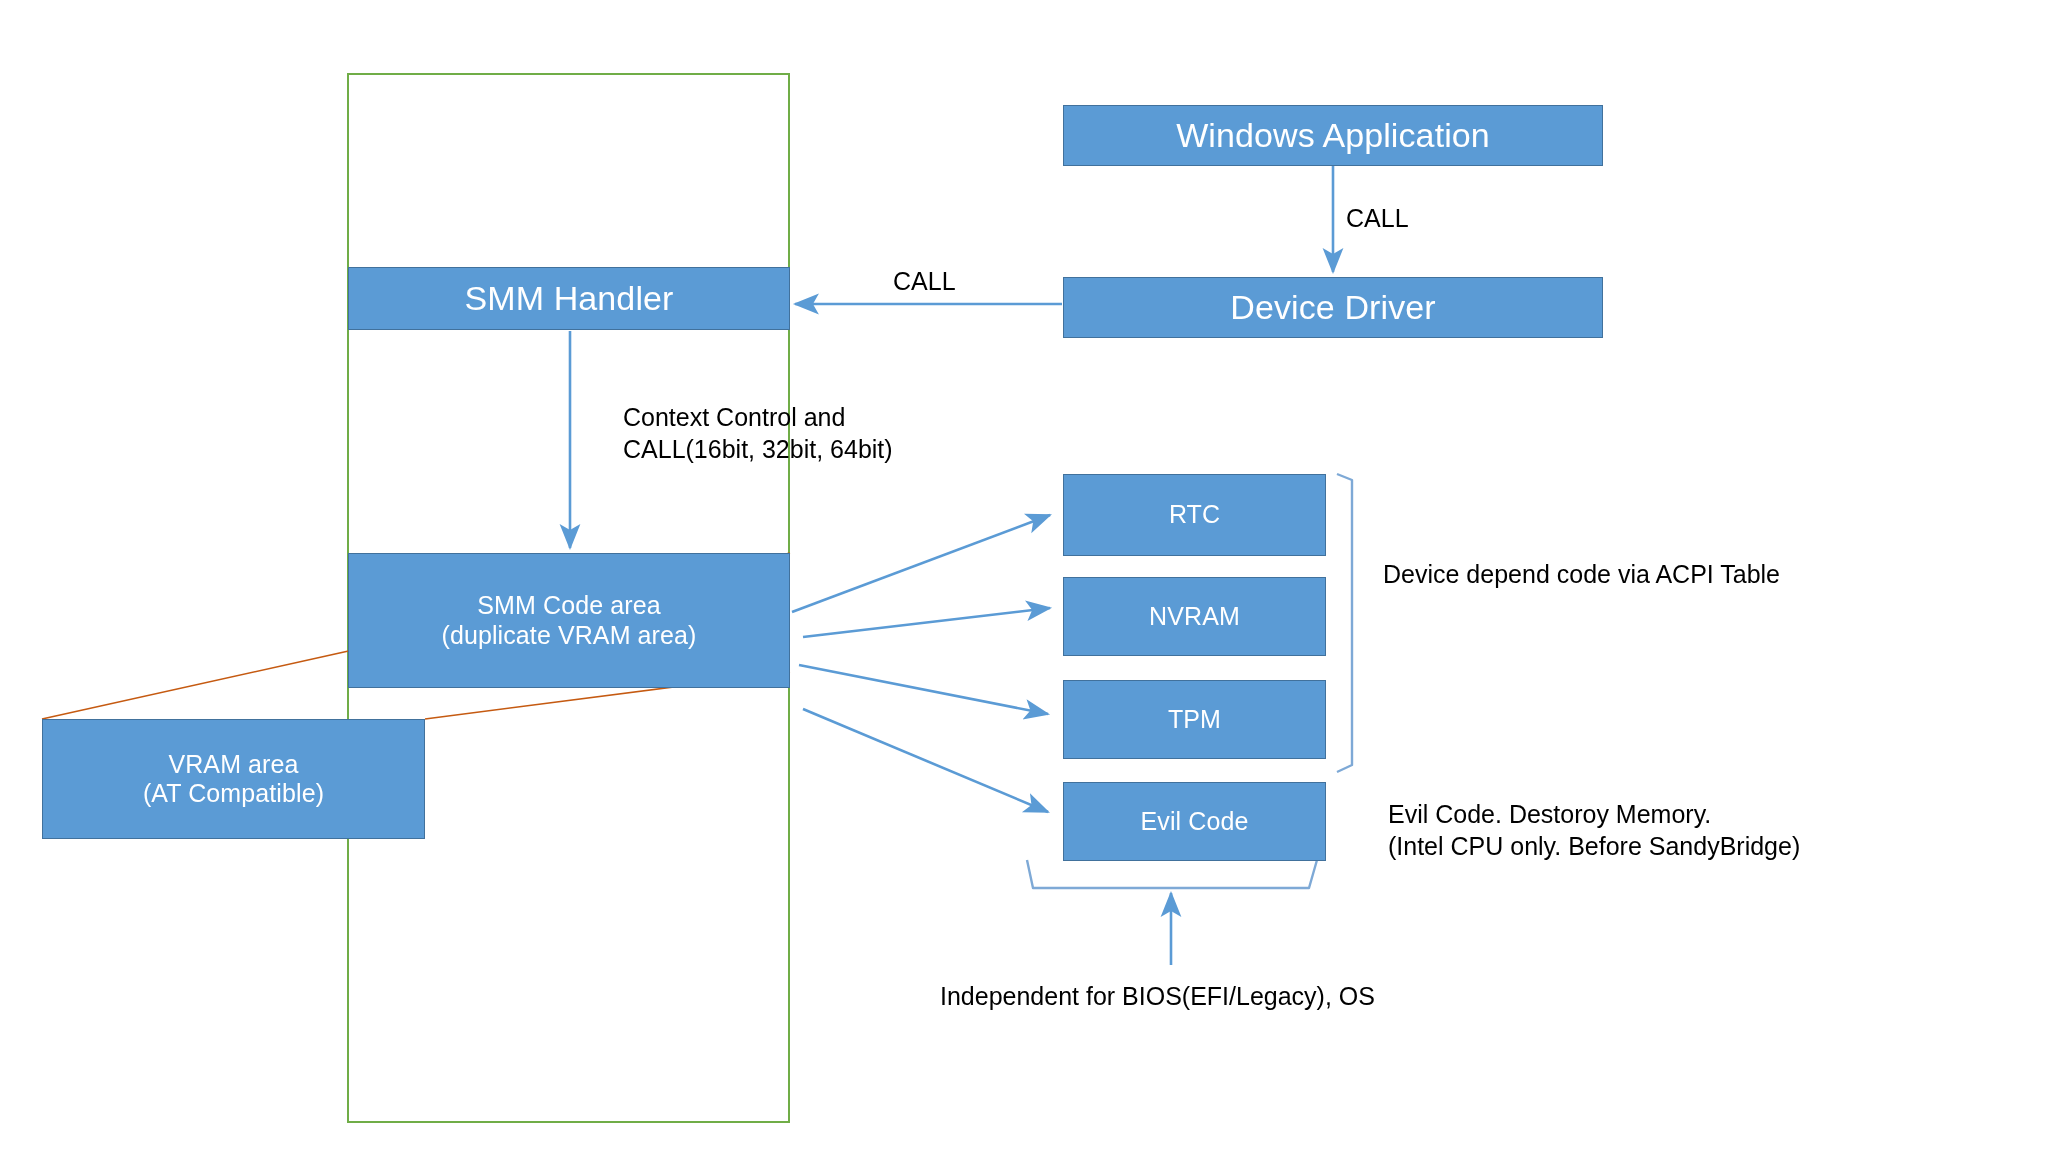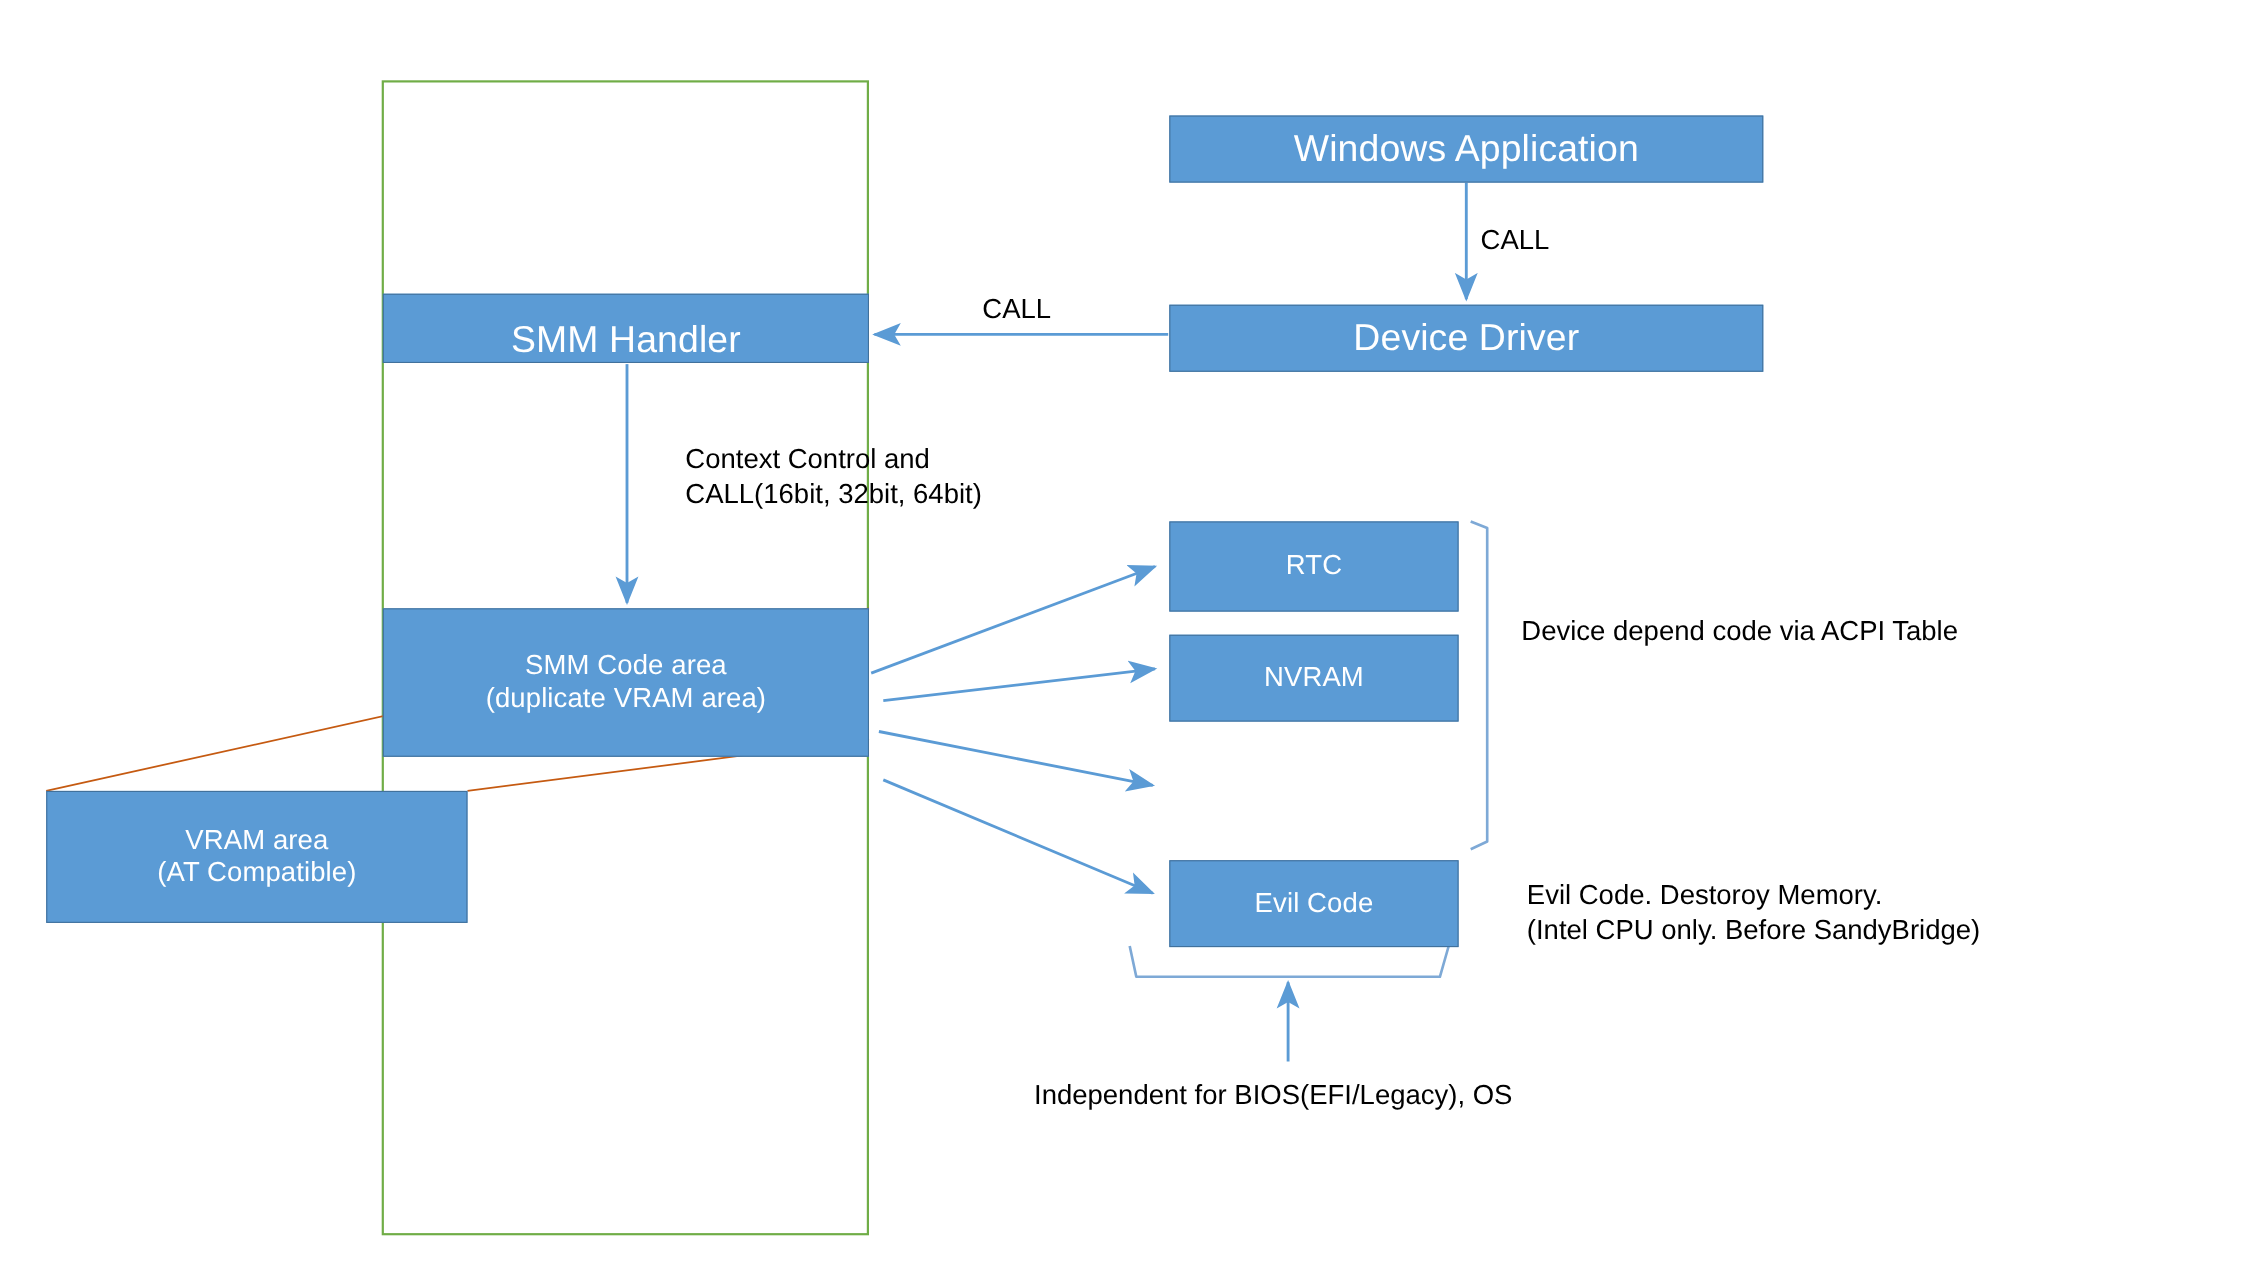--- a/index.html
+++ b/index.html
@@ -74,21 +74,21 @@
     <line x1="799" y1="665" x2="1048" y2="714" stroke="#5B9BD5" stroke-width="2.6" marker-end="url(#ah)"></line>
     <line x1="803" y1="709" x2="1048" y2="812" stroke="#5B9BD5" stroke-width="2.6" marker-end="url(#ah)"></line>
 
     <path d="M1337,474 L1352,480 L1352,765 L1337,772" fill="none" stroke="#7EA9D6" stroke-width="2.4" stroke-linejoin="round"></path>
 
     <path d="M1027,860 L1033,888 L1309,888 L1317,860" fill="none" stroke="#7EA9D6" stroke-width="2.4" stroke-linejoin="round"></path>
 
     <line x1="1171" y1="965" x2="1171" y2="893" stroke="#5B9BD5" stroke-width="2.6" marker-end="url(#ah)"></line>
   </svg>
 
-  <div class="box f34" style="left:348px;top:267px;width:442px;height:63px;justify-content:flex-end;">
+  <div class="box f34" style="left:348px;top:267px;width:442px;height:63px;">
     <span class="ln">SMM Handler</span>
   </div>
 
   <div class="box f33" style="left:348px;top:553px;width:442px;height:135px;">
     <span class="ln">SMM Code area</span>
     <span class="ln">(duplicate VRAM area)</span>
   </div>
 
   <div class="box f33" style="left:42px;top:719px;width:383px;height:120px;">
     <span class="ln">VRAM area</span>
@@ -104,20 +104,23 @@
   </div>
 
   <div class="box f33" style="left:1063px;top:474px;width:263px;height:82px;text-align:center;">
     <span class="ln">RTC</span>
   </div>
 
   <div class="box f33" style="left:1063px;top:577px;width:263px;height:79px;">
     <span class="ln">NVRAM</span>
   </div>
 
+  <div class="box f33" style="left:1063px;top:680px;width:263px;height:79px;">
+    <span class="ln">TPM</span>
+  </div>
 
   <div class="box f33" style="left:1063px;top:782px;width:263px;height:79px;">
     <span class="ln">Evil Code</span>
   </div>
 
   <div class="cap f33" style="left:1346px;top:202px;">CALL</div>
 
   <div class="cap f33" style="left:893px;top:265px;">CALL</div>
 
   <div class="cap f33" style="left:588px;top:401px;margin-left:35px;">

